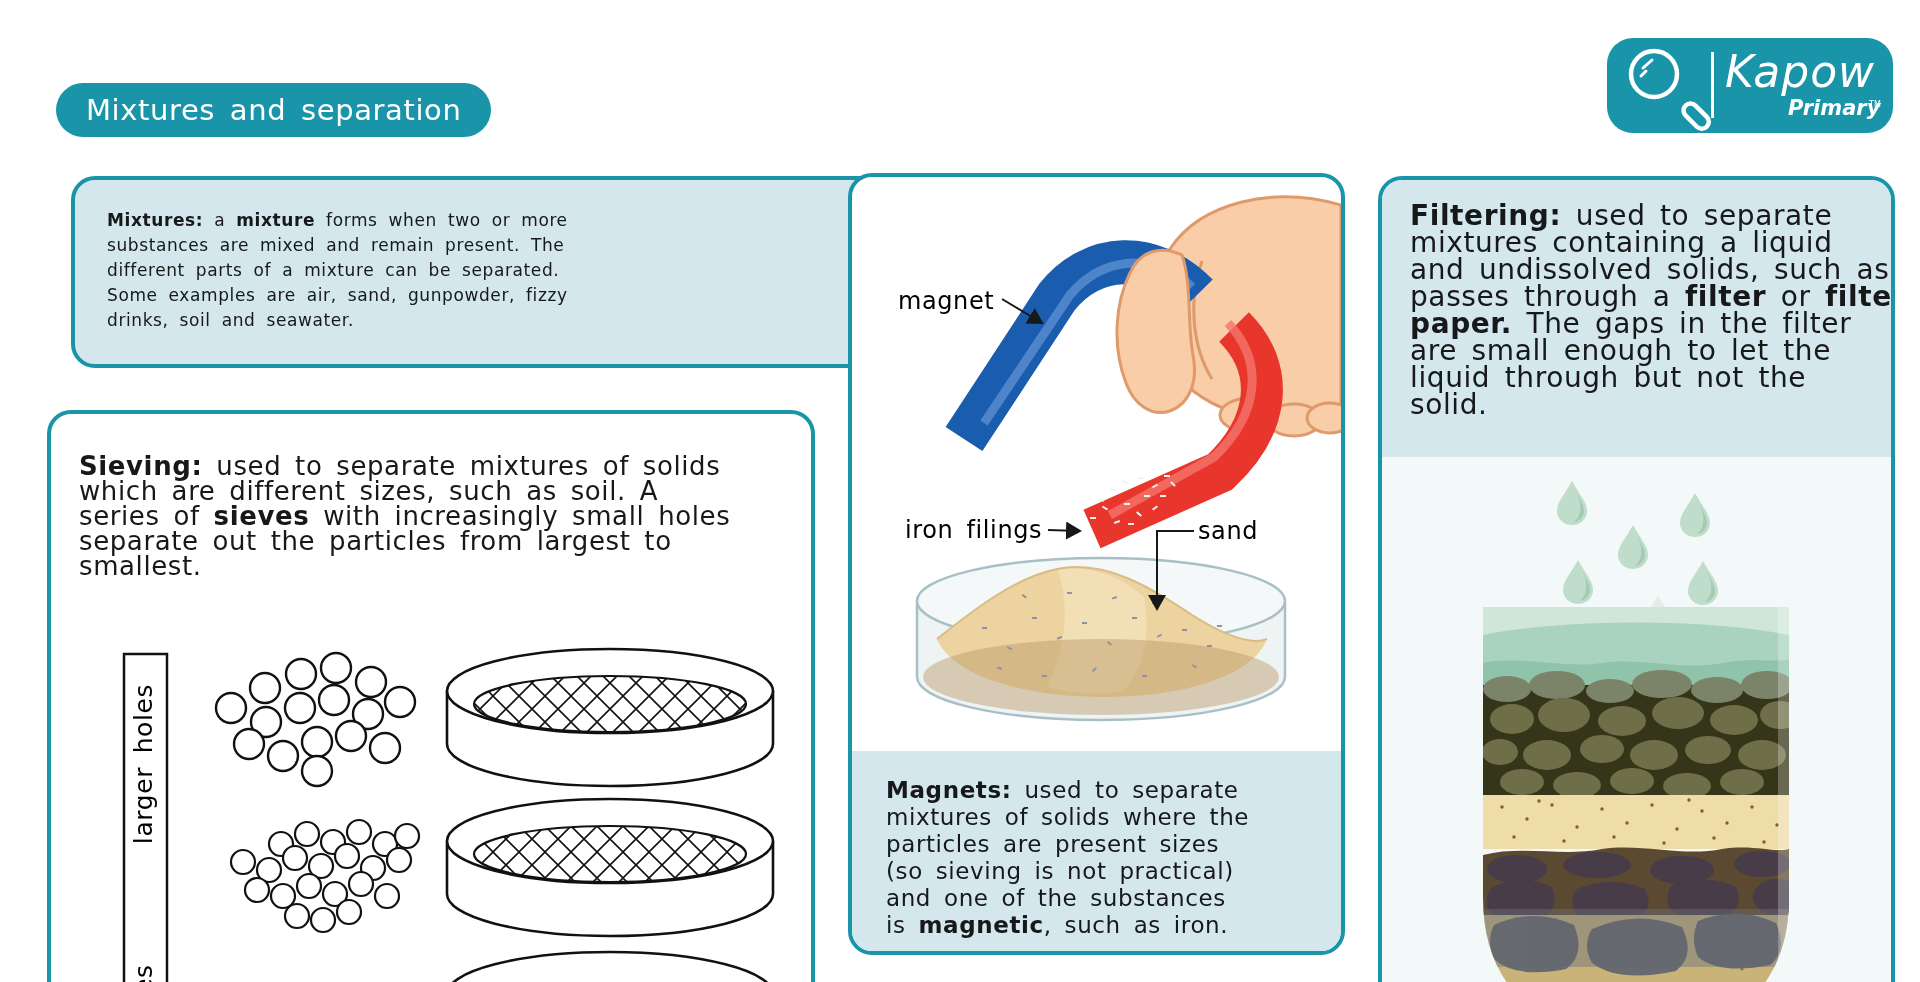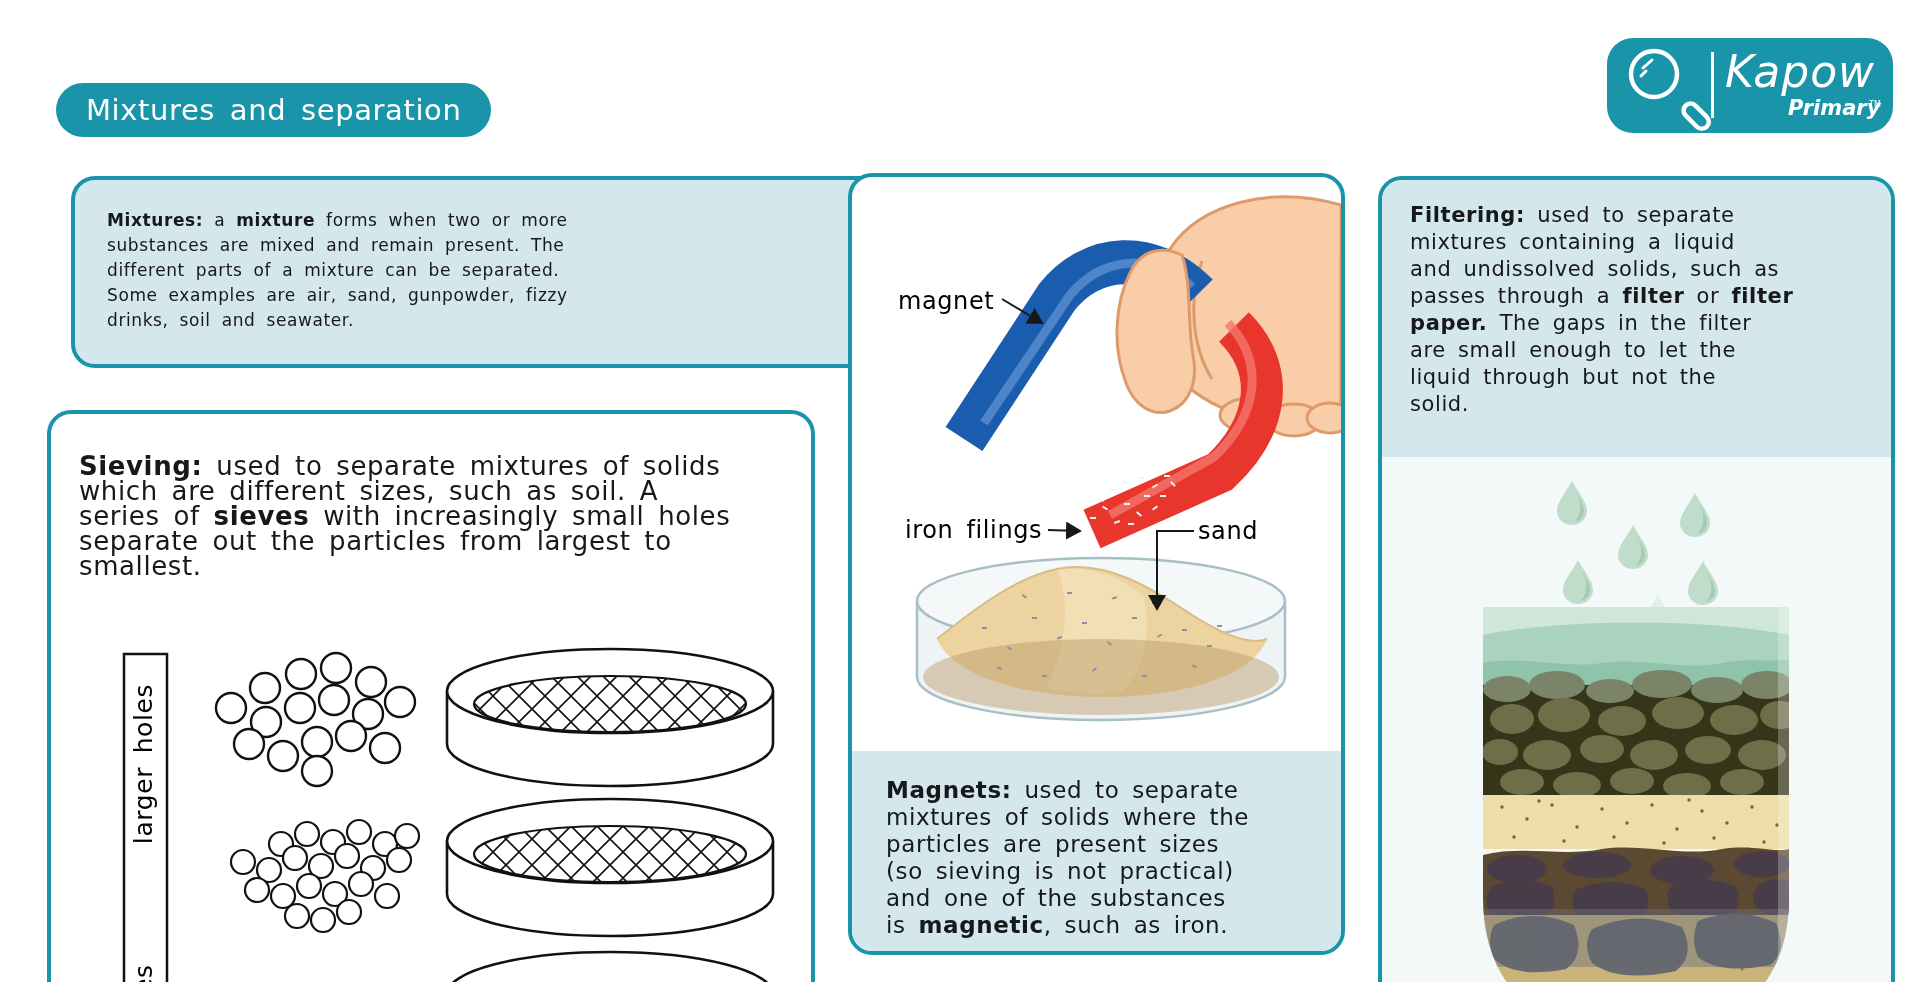--- a/index.html
+++ b/index.html
@@ -29,21 +29,21 @@
   #sieving-text{position:absolute;left:28px;top:40px;font-size:26px;line-height:25px;}
   #sieving-svg{position:absolute;left:0;top:230px;}
 
   #box-magnet{left:848px;top:173px;width:497px;height:782px;}
   #magnet-svg{position:absolute;left:0;top:0;}
   #magnet-caption{position:absolute;left:0;bottom:0;width:100%;height:200px;background:#d4e7ed;
     border-radius:0 0 20px 20px;box-sizing:border-box;padding:26px 4px 0 34px;font-size:23px;line-height:27px;}
 
   #box-filter{left:1378px;top:176px;width:517px;height:1000px;background:#f3f8f9;}
   #filter-text{position:absolute;left:0;top:0;width:100%;height:277px;background:#d4e7ed;
-    box-sizing:border-box;padding:22px 0 0 28px;font-size:21px;line-height:27px;}
+    box-sizing:border-box;padding:22px 0 0 28px;font-size:28px;line-height:27px;}
   #filter-svg{position:absolute;left:0;top:277px;}
 </style>
 </head>
 <body>
 
 <div id="title-badge" class="abs hand">
   <span>Mixtures and separation</span>
 </div>
 
 <div id="logo" class="abs">

